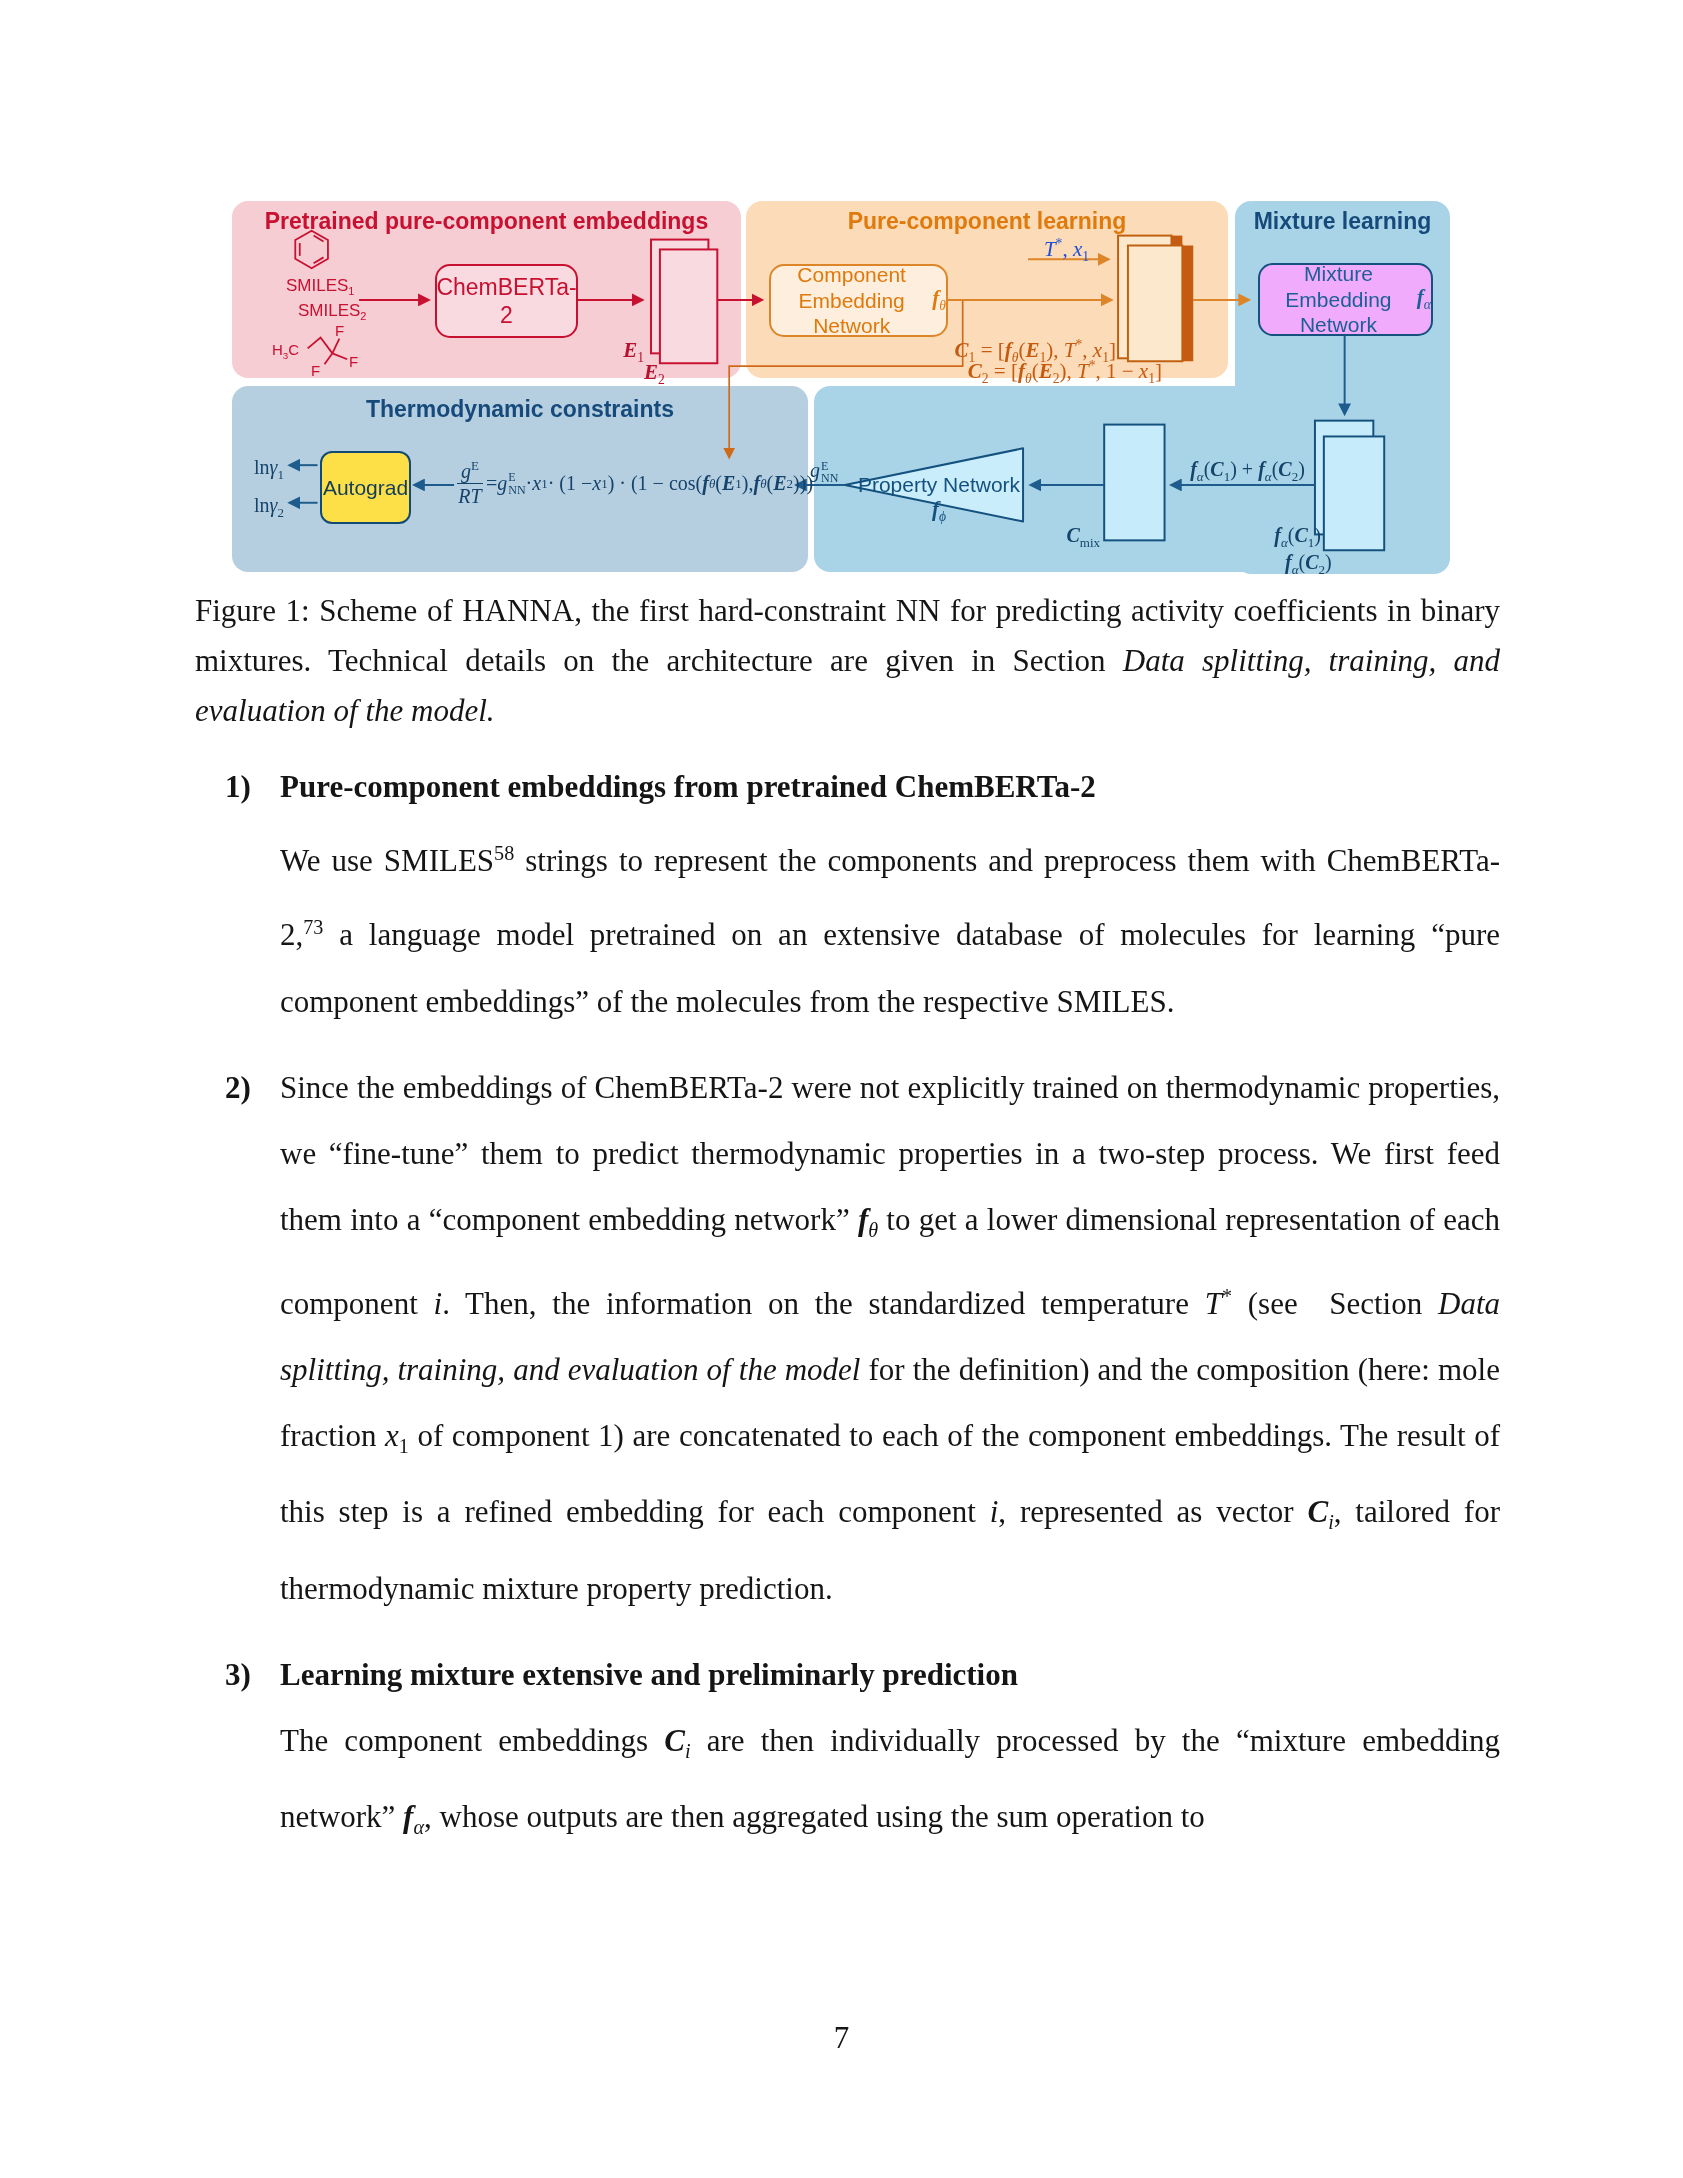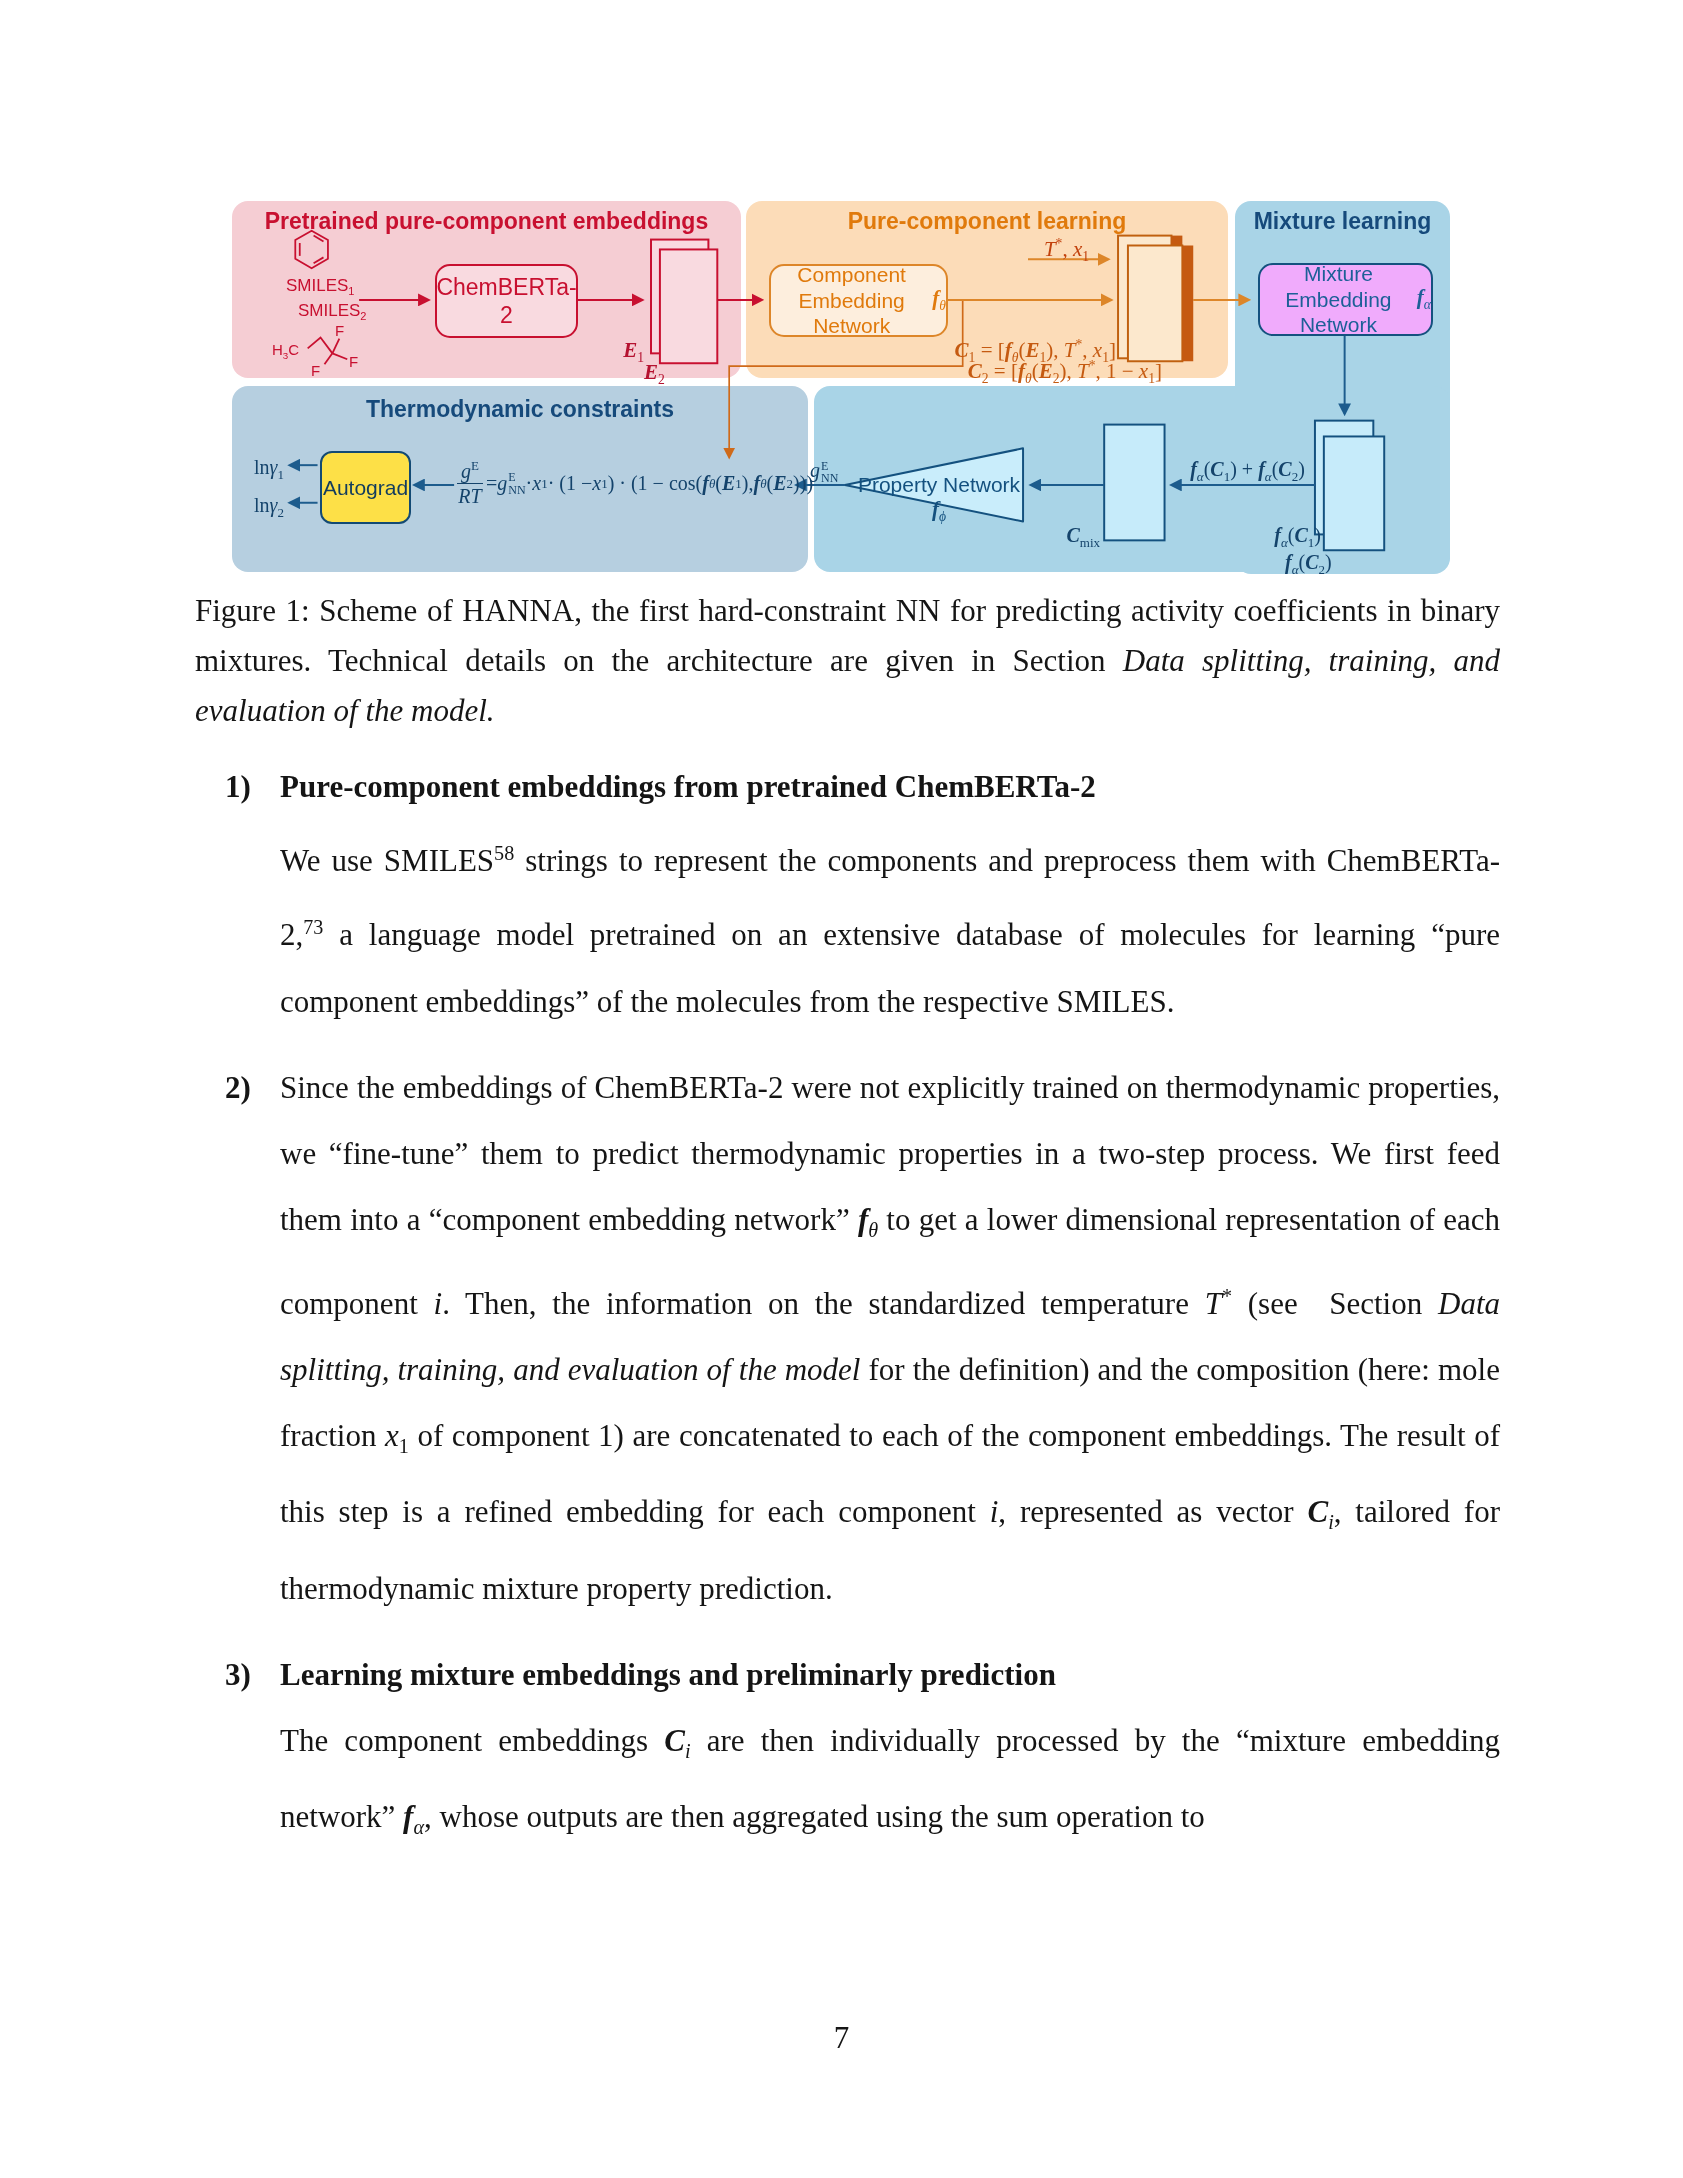--- a/index.html
+++ b/index.html
@@ -31,21 +31,21 @@
   .n-component{left:539px;top:66px;width:175px;height:69px;background:#fdeedd;
         border-color:#dd8629;color:#e07a0c;font-size:21px;}
   .n-mixture{left:1028px;top:65px;width:171px;height:69px;background:#f0abfc;
         border-color:#14517f;color:#1c5f97;font-size:21px;}
   .n-autograd{left:90px;top:253px;width:87px;height:69px;background:#fde047;
         border-color:#134a74;color:#123c5e;font-size:21px;border-radius:12px;}
 
   .lbl{position:absolute;font-size:17px;color:#c81030;}
   .math{font-family:"Liberation Serif",serif;}
   .m-red{color:#b51230;}
-  .m-orange{color:#c2410c;}
+  .m-orange{color:#1d4ed8;}
   .m-navy{color:#14436b;}
   .lbl-c{text-align:center;}
   .lbl-r{text-align:right;}
   sub{font-size:0.65em;}
   sup{font-size:0.65em;}
 
   
   .ss{display:inline-block;vertical-align:-0.42em;font-size:0.60em;line-height:1.02;
       font-style:normal;text-align:left;margin-left:1px;}
   .ss span{display:block;}
@@ -207,21 +207,21 @@
       <p class="sec-body">We use SMILES<sup>58</sup> strings to represent the components and preprocess them with ChemBERTa-2,<sup>73</sup> a language model pretrained on an extensive database of molecules for learning “pure component embeddings” of the molecules from the respective SMILES.</p>
     </section>
 
     <section class="sec">
       <span class="sec-num">2)</span>
       <p class="sec-body">Since the embeddings of ChemBERTa-2 were not explicitly trained on thermodynamic properties, we “fine-tune” them to predict thermodynamic properties in a two-step process. We first feed them into a “component embedding network” <b><i>f</i></b><sub><i>θ</i></sub> to get a lower dimensional representation of each component <i>i</i>. Then, the information on the standardized temperature <i>T</i><sup>*</sup> (see &nbsp;Section <i>Data splitting, training, and evaluation of the model</i> for the definition) and the composition (here: mole fraction <i>x</i><sub>1</sub> of component 1) are concatenated to each of the component embeddings. The result of this step is a refined embedding for each component <i>i</i>, represented as vector <b><i>C</i></b><sub><i>i</i></sub>, tailored for thermodynamic mixture property prediction.</p>
     </section>
 
     <section class="sec">
       <span class="sec-num">3)</span>
-      <h3 class="sec-title">Learning mixture embeddings and preliminarly prediction</h3>
+      <h3 class="sec-title">Learning mixture extensive and preliminarly prediction</h3>
       <p class="sec-body">The component embeddings <b><i>C</i></b><sub><i>i</i></sub> are then individually processed by the “mixture embedding network” <b><i>f</i></b><sub><i>α</i></sub>, whose outputs are then aggregated using the sum operation to</p>
     </section>
 
   </div>
 
   <div class="pagenum">7</div>
 
 </div>
 
 

